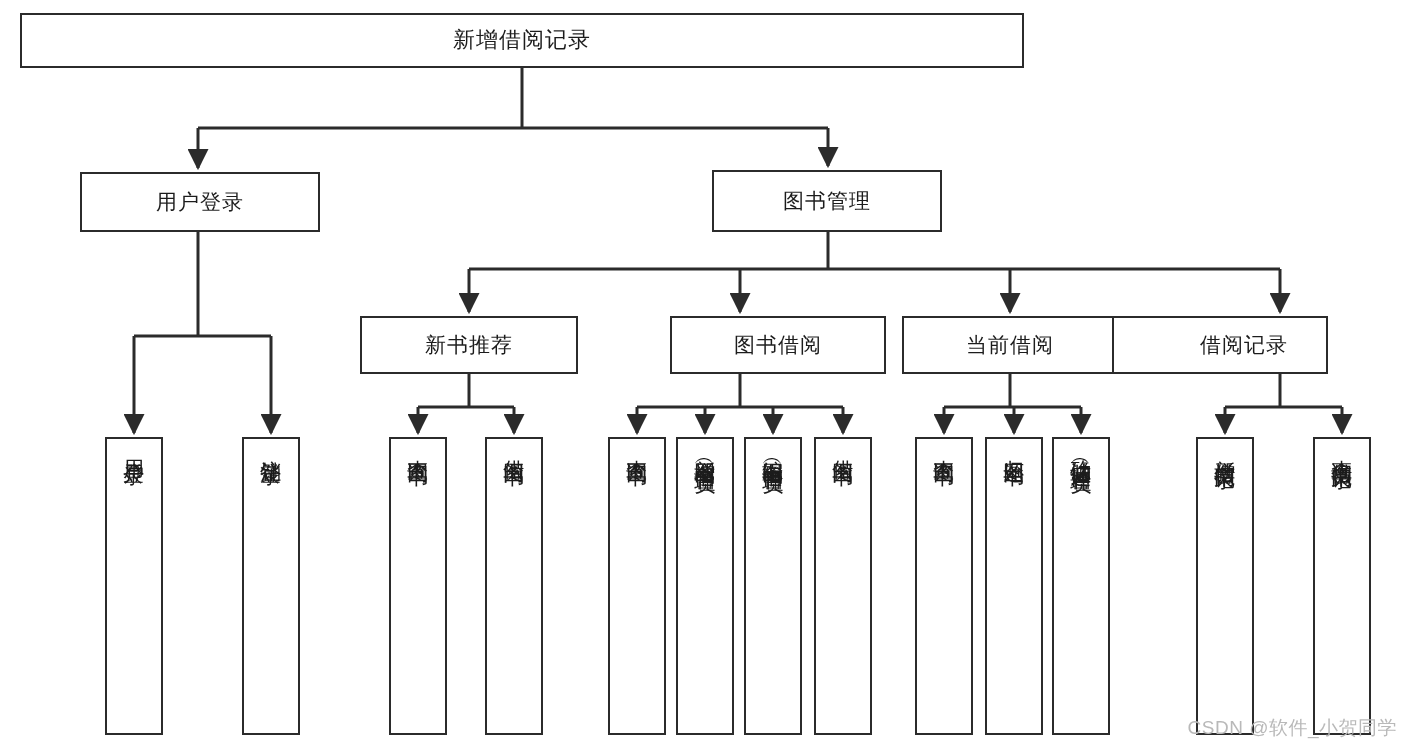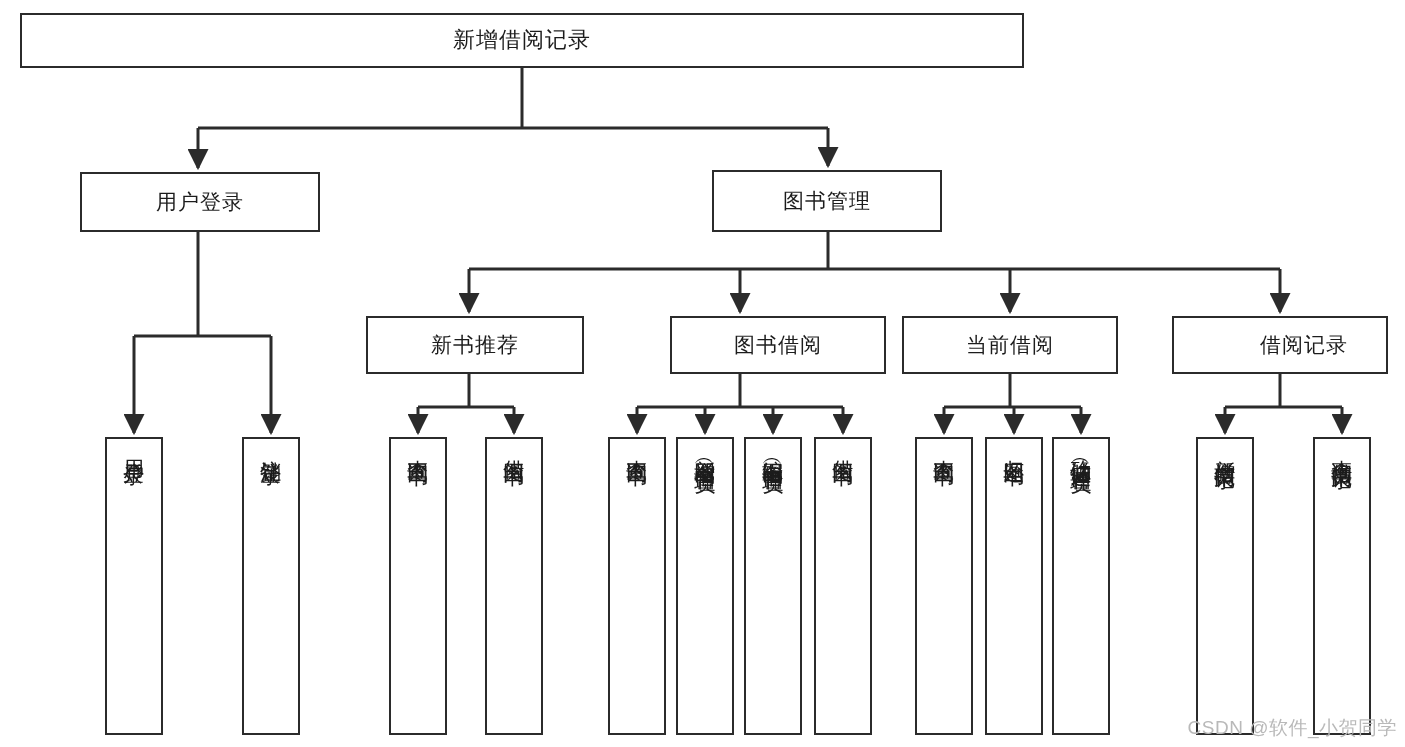--- a/index.html
+++ b/index.html
@@ -125,24 +125,24 @@
       <path d="M 1225 407 L 1225 433" marker-end="url(#arrow)"></path>
       <path d="M 1342 407 L 1342 433" marker-end="url(#arrow)"></path>
     </g>
   </svg>
 
   <div class="node node-h node-root" style="left:20px; top:13px; width:1004px; height:55px;">新增借阅记录</div>
 
   <div class="node node-h" style="left:80px; top:172px; width:240px; height:60px;">用户登录</div>
   <div class="node node-h" style="left:712px; top:170px; width:230px; height:62px;">图书管理</div>
 
-  <div class="node node-h" style="left:360px; top:316px; width:218px; height:58px;margin-left:6px;">新书推荐</div>
+  <div class="node node-h" style="left:360px; top:316px; width:218px; height:58px;">新书推荐</div>
   <div class="node node-h" style="left:632px; top:316px; width:216px; height:58px;margin-left:38px;">图书借阅</div>
   <div class="node node-h" style="left:902px; top:316px; width:216px; height:58px;">当前借阅</div>
-  <div class="node node-h" style="left:1172px; top:316px; width:216px; height:58px;padding-left:48px;">借阅记录</div>
+  <div class="node node-h" style="left:1112px; top:316px; width:216px; height:58px;padding-left:48px;">借阅记录</div>
 
   <div class="node node-v" style="left:105px; top:437px; width:58px; height:298px;">
     <span class="vtext">用户登录</span>
   </div>
   <div class="node node-v" style="left:242px; top:437px; width:58px; height:298px;">
     <span class="vtext">注销登录</span>
   </div>
   <div class="node node-v" style="left:389px; top:437px; width:58px; height:298px;">
     <span class="vtext">查询图书</span>
   </div>

